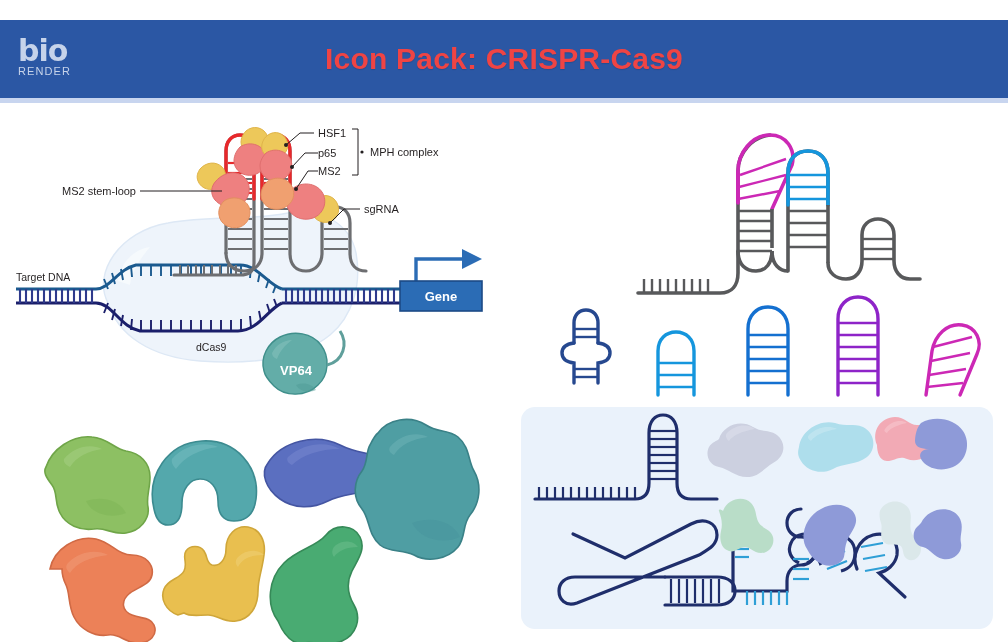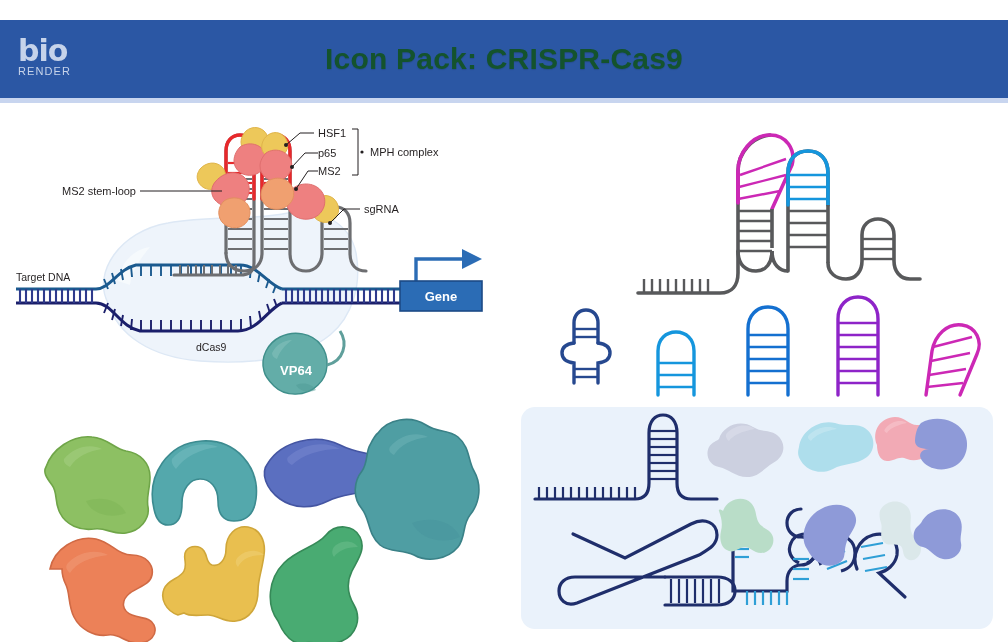--- a/index.html
+++ b/index.html
@@ -16,21 +16,21 @@
     position:absolute;left:0;top:0;width:1008px;height:78px;
     background:#2b57a4;
   }
   .header-underline{
     position:absolute;left:0;top:78px;width:1008px;height:5px;
     background:#c8d5ef;
   }
   .header-title{
     position:absolute;left:0;top:0;width:1008px;height:78px;
     display:flex;align-items:center;justify-content:center;
-    color:#14532d;font-size:30px;font-weight:bold;letter-spacing:0.2px;
+    color:#ef4444;font-size:30px;font-weight:bold;letter-spacing:0.2px;
     font-family:"Liberation Sans", sans-serif;
     text-shadow:0 1px 1px rgba(0,0,0,.12);
   }
   .logo{
     position:absolute;left:18px;top:18px;width:80px;height:46px;
     color:#c6d3ea;
   }
   .logo-bio{
     font-size:30px;font-weight:bold;line-height:26px;letter-spacing:-1px;
     font-family:"DejaVu Sans", sans-serif;

